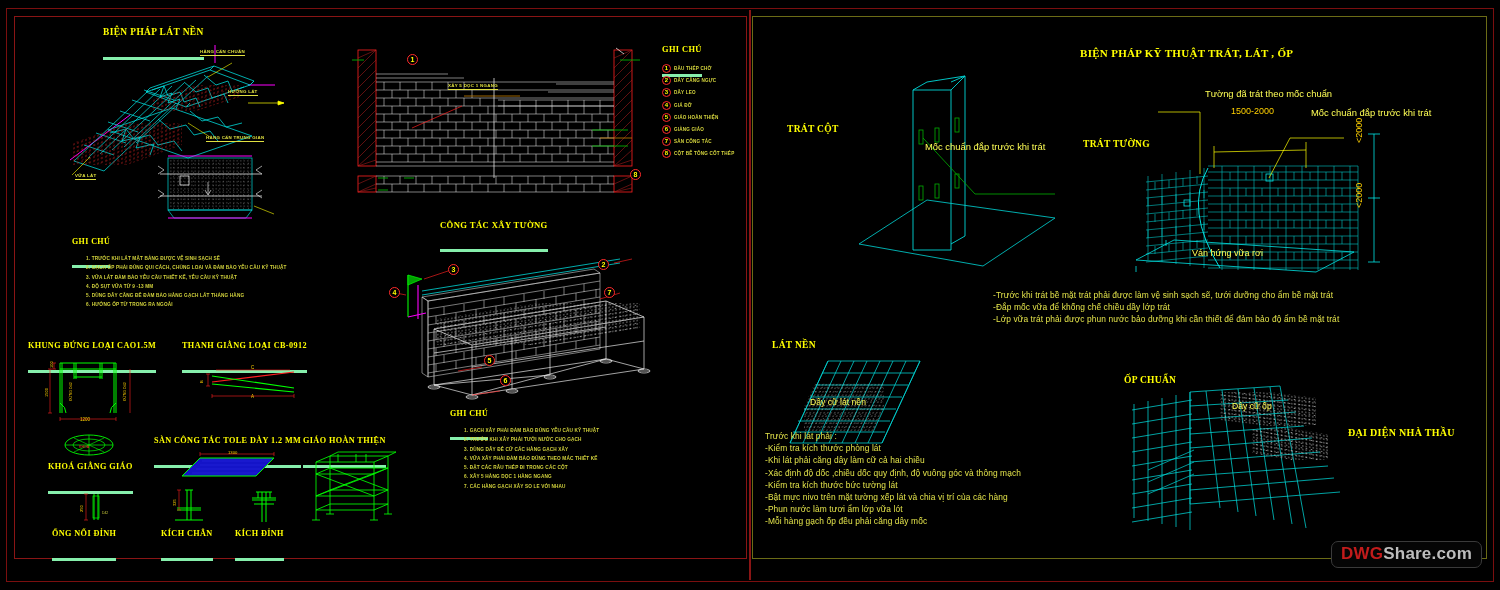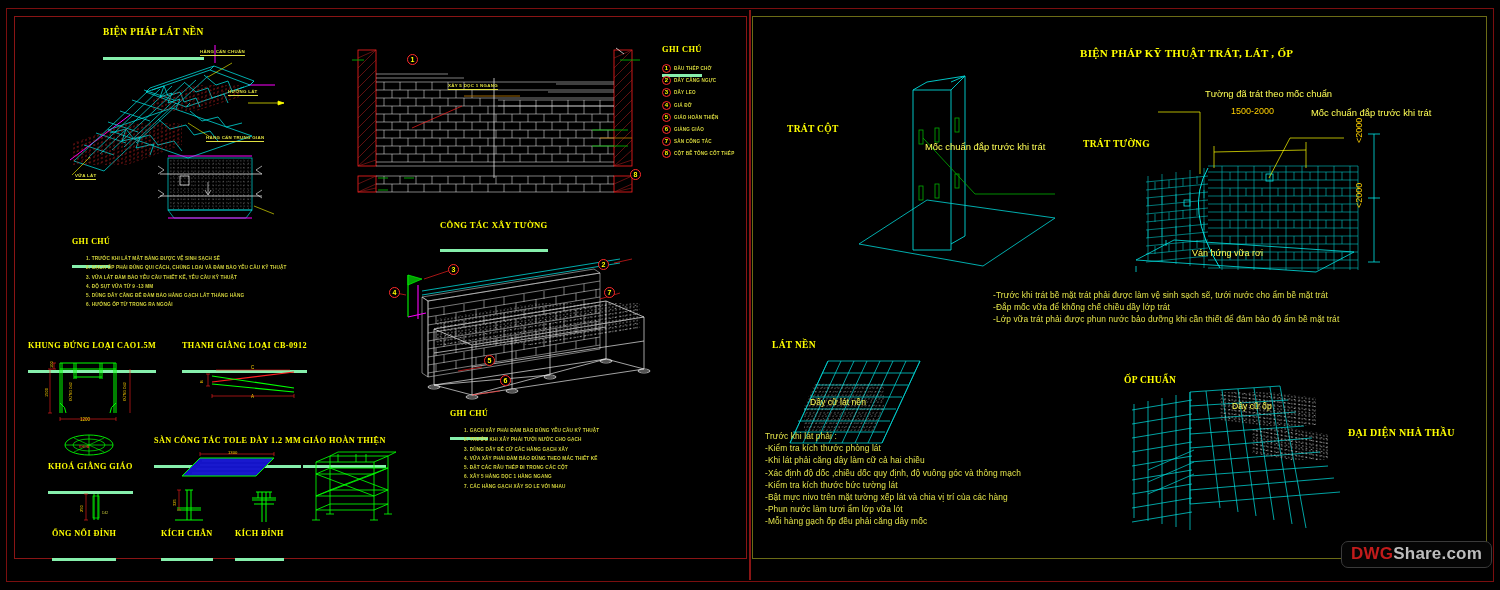--- a/index.html
+++ b/index.html
@@ -72,21 +72,21 @@
     text-align: center; line-height: 7.5px; flex: none;
   }
   .legend-txt { color: #d6d63e; font-size: 4.6px; font-weight: bold; letter-spacing: .2px; }
 
   
   .numnote { color: #d2d23c; font-size: 4.7px; font-weight: bold; letter-spacing: .15px; margin-bottom: 4.3px; }
   .bullet { color: #e3e34a; font-size: 8.4px; margin-bottom: 2.2px; letter-spacing: .1px; }
 
   
   #watermark {
-    position: absolute; right: 8px; bottom: 22px;
+    position: absolute; right: 18px; bottom: 22px;
     border: 1px solid #3a3a3a; border-radius: 7px;
     padding: 2px 9px 3px 9px;
     font-size: 17px; font-weight: bold; letter-spacing: .2px;
     background: #050505;
   }
   #watermark .a { color: #c21b1b; }
   #watermark .b { color: #bdbdbd; }
 
   
   .speckle-red {
@@ -595,21 +595,21 @@
   </svg>
 
   <div class="t cyan-lbl" style="left:1205px; top:89px; font-size:9.4px;">Tường đã trát theo mốc chuẩn</div>
   <div class="t cyan-lbl" style="left:1311px; top:108px; font-size:9.4px;">Mốc chuẩn đắp trước khi trát</div>
   <div class="t dimtxt" style="left:1231px; top:107px; font-size:9px;">1500-2000</div>
   <div class="t dimtxt" style="left:1355px; top:143px; font-size:9px; transform:rotate(-90deg); transform-origin:left top;">&lt;2000</div>
   <div class="t dimtxt" style="left:1355px; top:208px; font-size:9px; transform:rotate(-90deg); transform-origin:left top;">&lt;2000</div>
   <div class="t cyan-lbl" style="left:1192px; top:249px; font-size:9px;">Ván hứng vữa rơi</div>
 
   <div style="position:absolute; left:993px; top:290px; width:500px;">
-    <div class="bullet">-Trước khi trát bề mặt trát phải được làm vệ sinh sạch sẽ, tưới nước cho ẩm bề mặt trát</div>
+    <div class="bullet">-Trước khi trát bề mặt trát phải được làm vệ sinh sạch sẽ, tưới dưỡng cho ẩm bề mặt trát</div>
     <div class="bullet">-Đắp mốc vữa để khống chế chiều dầy lớp trát</div>
     <div class="bullet">-Lớp vữa trát phải được phun nước bảo dưỡng khi cần thiết để đảm bảo độ ẩm bề mặt trát</div>
   </div>
 
   <div class="t ttl-nb" style="left:772px; top:341px; font-size:9.5px; font-family:'Liberation Serif',serif;">LÁT NỀN</div>
 
   <svg class="lay" style="left:790px; top:357px;" width="140" height="90">
     <g stroke="#00d8d8" stroke-width="0.75" fill="none">
       <path d="M38 4 L130 4 L92 86 L0 86 Z"></path>
       <path d="M32 16 L124 16 M26 28 L118 28 M20 40 L112 40 M14 52 L106 52 M8 64 L100 64 M3 75 L95 75"></path>

